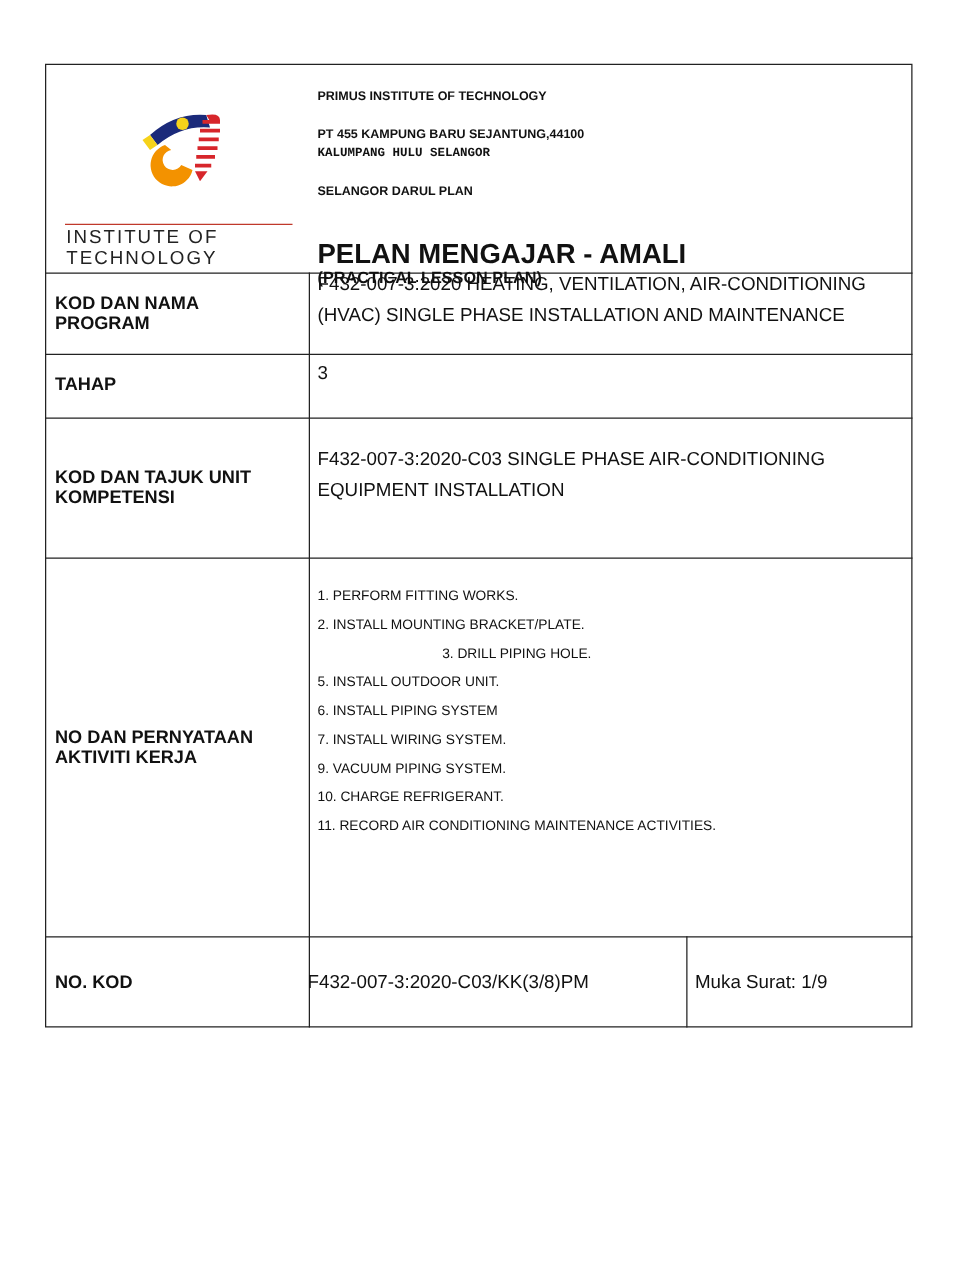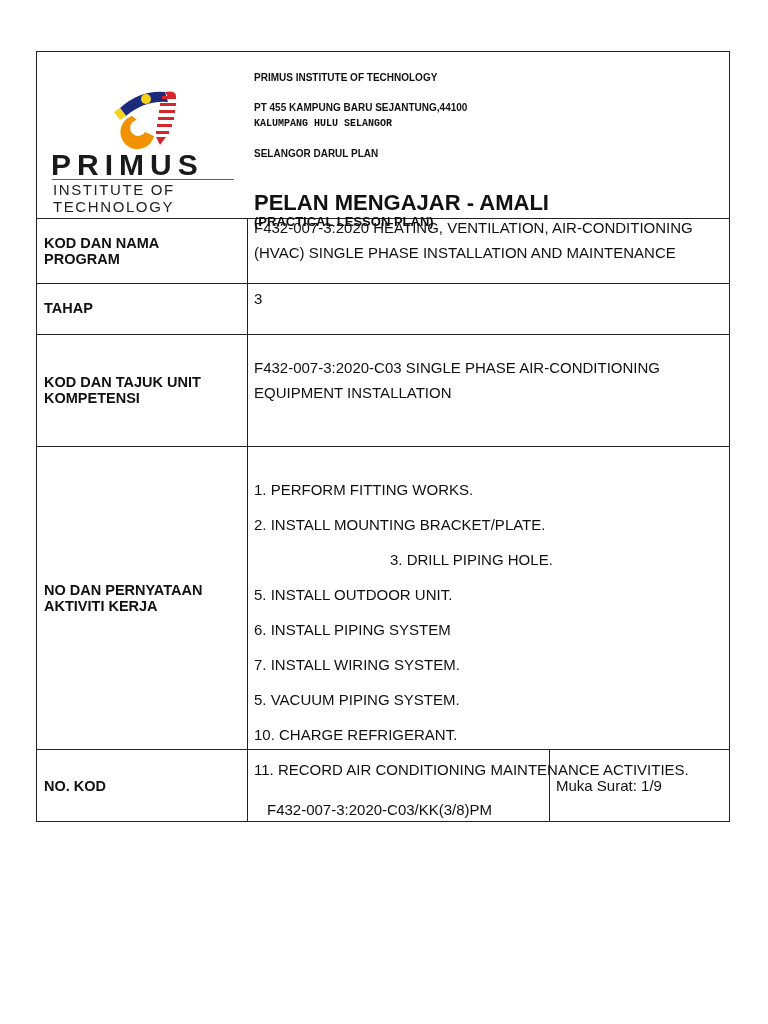--- a/index.html
+++ b/index.html
@@ -8,21 +8,21 @@
   .frame { position: absolute; left: 36px; top: 51px; width: 694px; height: 771px;
            border: 1px solid #222; box-sizing: border-box; }
   .hline { position: absolute; height: 0; border-top: 1px solid #222; }
   .vline { position: absolute; width: 0; border-left: 1px solid #222; }
   .abs { position: absolute; }
   .hdr { font-weight: bold; font-size: 10px; line-height: 16px; }
   .title { font-weight: bold; font-size: 22px; }
   .subtitle { font-weight: bold; font-size: 13px; }
   .label { font-weight: bold; font-size: 14.5px; line-height: 16px; }
   .value { font-size: 15px; line-height: 25px; }
-  .list-item { font-size: 15px; line-height: 23px; margin-top: 12px; }
+  .list-item { font-size: 11px; line-height: 23px; }
   .list-item.bold { font-weight: normal; text-align: center; }
   .logo-word { font-weight: bold; font-size: 30px; letter-spacing: 6px; color: #1a1a1a; }
   .logo-sub { font-size: 15px; letter-spacing: 1.6px; color: #222; }
 </style>
 </head>
 <body>
 
 <div class="frame"></div>
 
 <div class="hline" style="left:36px; top:218px; width:694px;"></div>
@@ -45,21 +45,20 @@
 
     <path d="M115 6 Q126 4 126 10 L118 11 z" fill="#d7262b"></path>
     <rect x="112" y="10" width="14" height="3" fill="#d7262b"></rect>
     <rect x="110" y="17" width="16" height="3" fill="#d7262b"></rect>
     <rect x="109" y="24" width="16" height="3" fill="#d7262b"></rect>
     <rect x="108" y="31" width="16" height="3" fill="#d7262b"></rect>
     <rect x="107" y="38" width="15" height="3" fill="#d7262b"></rect>
     <rect x="106" y="45" width="13" height="3" fill="#d7262b"></rect>
     <path d="M106 51 L116 51 L110 59 z" fill="#d7262b"></path>
   </svg>
-  <div class="abs logo-word" style="left:1px; top:62px;">PRIMUS</div>
   <div class="abs" style="left:2px; top:93px; width:182px; border-top:1px solid #c0392b;"></div>
   <div class="abs logo-sub" style="left:3px; top:95px;">INSTITUTE OF TECHNOLOGY</div>
 </div>
 
 <div class="abs hdr" style="left:254px; top:70px;">PRIMUS INSTITUTE OF TECHNOLOGY</div>
 <div class="abs hdr" style="left:254px; top:100px;">PT 455 KAMPUNG BARU SEJANTUNG,44100</div>
 <div class="abs hdr" style="left:254px; top:116px;font-family:Liberation Mono, monospace;">KALUMPANG HULU SELANGOR</div>
 <div class="abs hdr" style="left:254px; top:146px;">SELANGOR DARUL PLAN</div>
 <div class="abs title" style="left:254px; top:190px;">PELAN MENGAJAR - AMALI</div>
 <div class="abs subtitle" style="left:254px; top:214px;">(PRACTICAL LESSON PLAN)</div>
@@ -76,20 +75,20 @@
 <div class="abs value" style="left:254px; top:380px;">EQUIPMENT INSTALLATION</div>
 
 <div class="abs label" style="left:44px; top:582px; width:190px;">NO DAN PERNYATAAN AKTIVITI KERJA</div>
 <div class="abs" style="left:254px; top:466px;">
   <div class="list-item">1. PERFORM FITTING WORKS.</div>
   <div class="list-item">2. INSTALL MOUNTING BRACKET/PLATE.</div>
   <div class="list-item bold">3. DRILL PIPING HOLE.</div>
   <div class="list-item">5. INSTALL OUTDOOR UNIT.</div>
   <div class="list-item">6. INSTALL PIPING SYSTEM</div>
   <div class="list-item">7. INSTALL WIRING SYSTEM.</div>
-  <div class="list-item">5. VACUUM PIPING SYSTEM.</div>
+  <div class="list-item">9. VACUUM PIPING SYSTEM.</div>
   <div class="list-item">10. CHARGE REFRIGERANT.</div>
   <div class="list-item">11. RECORD AIR CONDITIONING MAINTENANCE ACTIVITIES.</div>
 </div>
 
 <div class="abs label" style="left:44px; top:778px;">NO. KOD</div>
-<div class="abs value" style="left:267px; top:773px;margin-top:24px;">F432-007-3:2020-C03/KK(3/8)PM</div>
+<div class="abs value" style="left:246px; top:773px;">F432-007-3:2020-C03/KK(3/8)PM</div>
 <div class="abs value" style="left:556px; top:773px;">Muka Surat: 1/9</div>
 
 </body></html>

